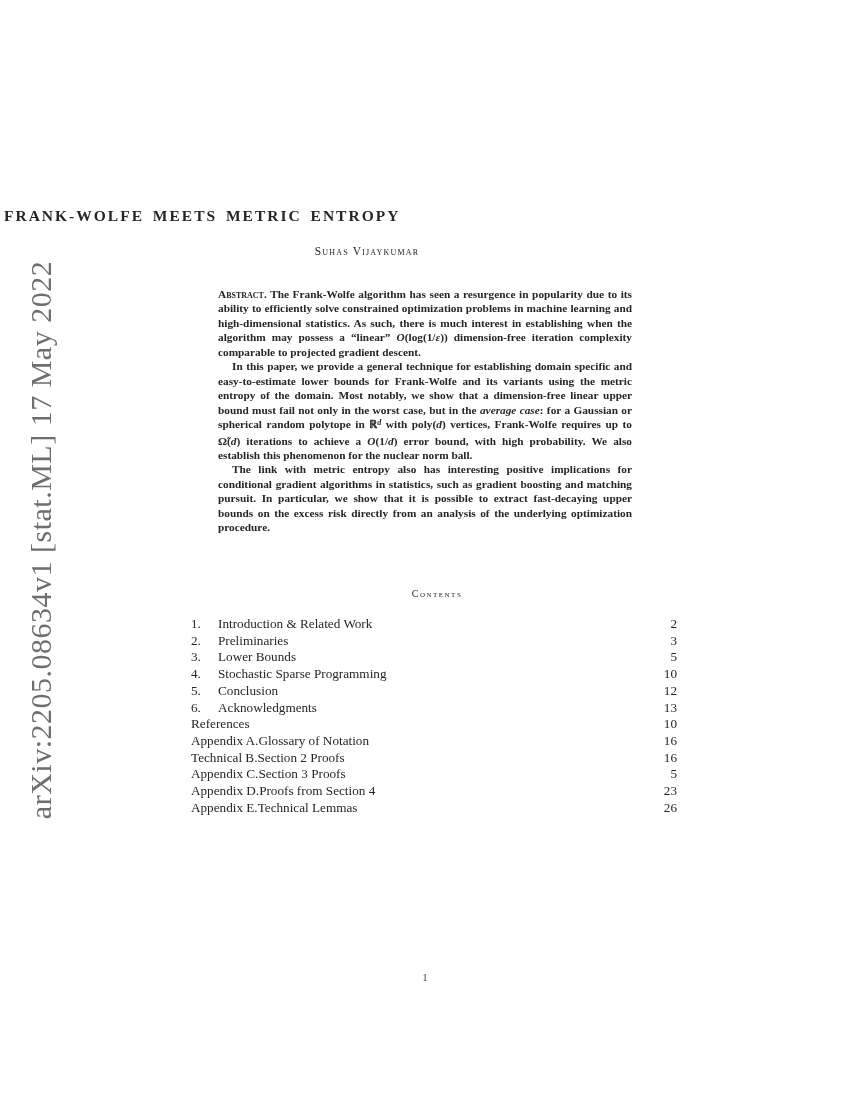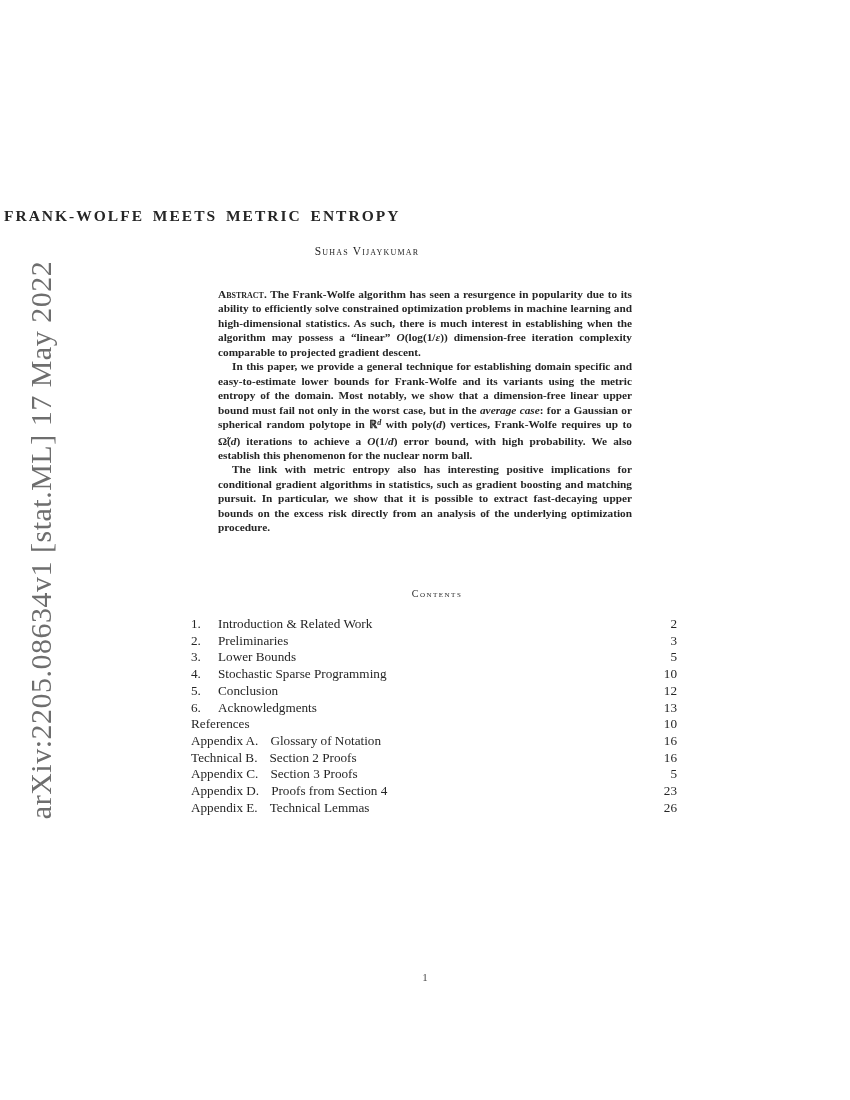--- a/index.html
+++ b/index.html
@@ -35,21 +35,21 @@
     position:absolute;top:588px;left:12px;width:850px;text-align:center;
     font-variant:small-caps;font-size:10px;letter-spacing:1.5px;
   }
   .toc{
     position:absolute;top:616px;left:191px;width:486px;
     font-size:13.2px;line-height:16.7px;
   }
   .toc-row{display:flex;}
   .toc-num{white-space:pre;}
   .toc-num.fixed{width:27px;}
-  .toc-num.wide{margin-right:12px;}
+  .toc-num.wide{}
   .toc-page{margin-left:auto;text-align:right;}
   .page-number{
     position:absolute;top:971px;left:0;width:850px;text-align:center;
     font-size:11px;color:#4a4a4a;
   }
 </style>
 </head>
 <body>
 
 <div class="page">

